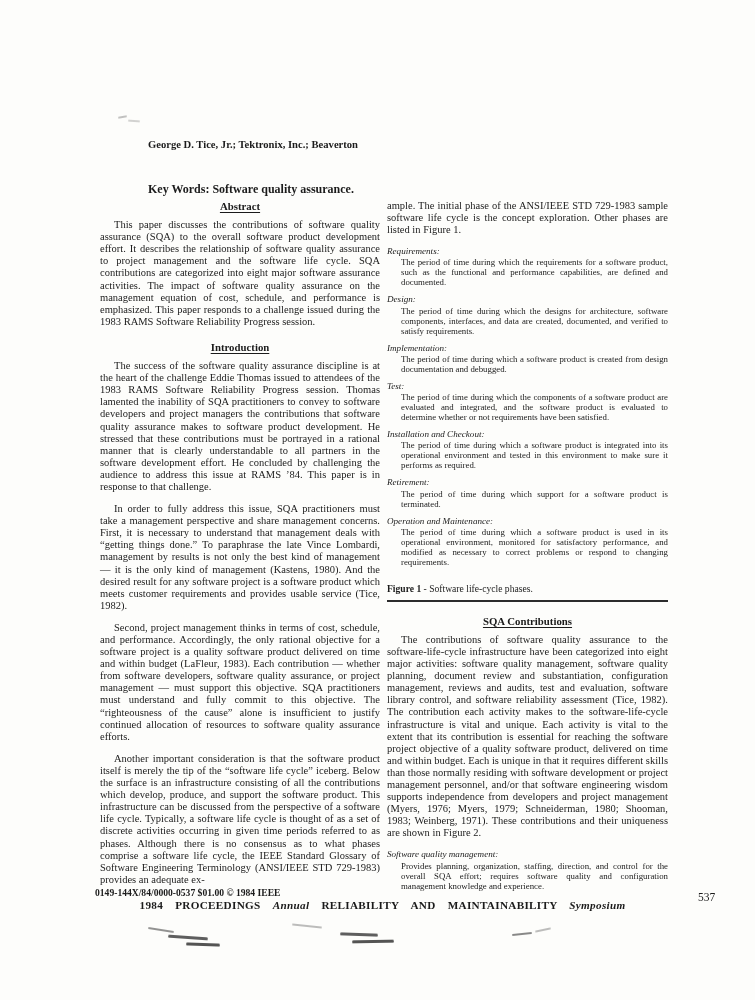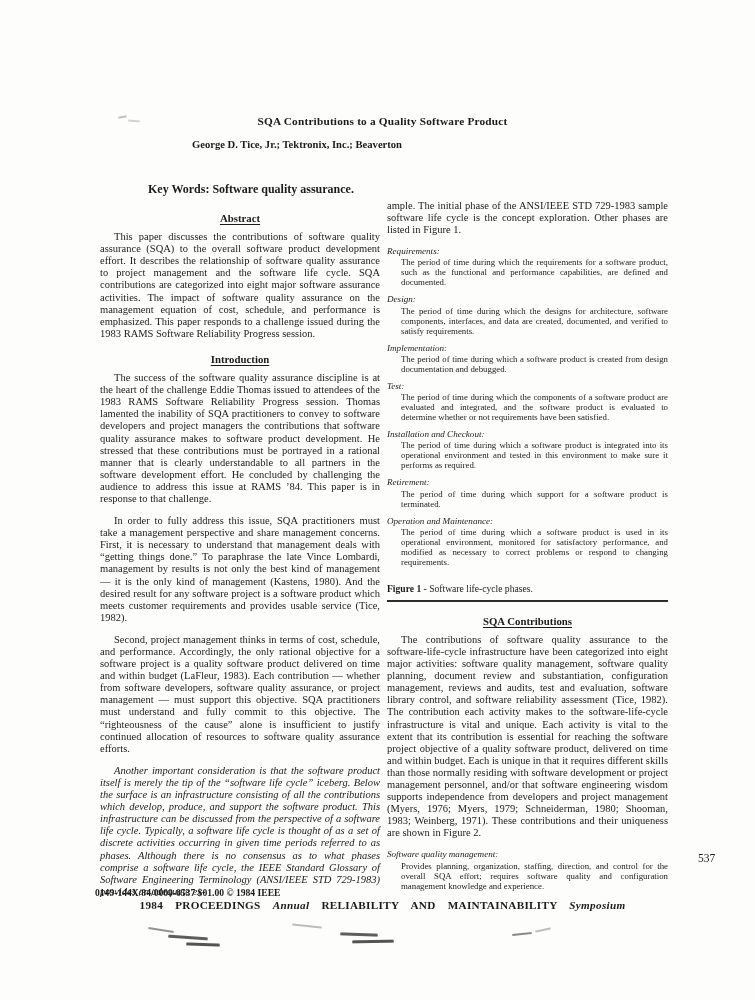--- a/index.html
+++ b/index.html
@@ -9,57 +9,57 @@
     font-family:"Liberation Serif","DejaVu Serif",serif;
     color:#1b1b1b;
     -webkit-font-smoothing:antialiased;
   }
   .doc-title{
     position:absolute;top:115px;left:95px;width:575px;
     text-align:center;font-weight:bold;font-size:11.3px;letter-spacing:.2px;
   }
   .author-line{
     position:absolute;top:139px;left:148px;
-    font-weight:bold;font-size:10.6px;margin-left:44px;
+    font-weight:bold;font-size:10.6px;
   }
   .keywords-line{
     position:absolute;top:182px;left:148px;
     font-weight:bold;font-size:12px;
   }
   .col{position:absolute;top:200px;font-size:10.5px;line-height:12.1px;}
   .col-left{left:100px;width:280px;}
   .col-right{left:387px;width:281px;}
   .h-section{
     font-weight:bold;text-align:center;font-size:10.8px;
     text-decoration:underline;text-underline-offset:2px;
     margin:13px 0 7px 0;
   }
-  .h-first{margin-top:12px;}
+  .h-first{margin-top:0;}
   .para{text-align:justify;text-indent:14px;margin:0 0 10px 0;}
   .para-cont{text-indent:0;}
-  .para:last-child{margin-bottom:0;font-style:italic;}
+  .para:last-child{margin-bottom:0;}
   .phase{margin:4px 0 7px 0;}
   .phase-name{font-style:italic;font-size:9.1px;line-height:10.2px;}
   .phase-desc{
     font-size:8.8px;line-height:10px;margin:1px 0 0 14px;text-align:justify;
   }
   .fig-caption{margin:16px 0 5px 0;font-size:9.6px;}
   .fig-caption b{font-weight:bold;}
   .col-rule{border:none;border-top:2px solid #2c2c2c;margin:3px 0 5px 0;}
   .footer-copyright{
     position:absolute;top:887px;left:95px;width:575px;
     font-weight:600;font-size:9.6px;
   }
   .footer-proceedings{
     position:absolute;top:899px;left:95px;width:575px;text-align:center;
     font-weight:bold;font-size:11.2px;word-spacing:9px;letter-spacing:.3px;
   }
   .footer-proceedings .it{font-style:italic;}
   .page-number{
-    position:absolute;top:852px;left:698px;font-size:11.5px;
+    position:absolute;top:891px;left:698px;font-size:11.5px;
   }
   .smudge{position:absolute;background:#2a2a2a;border-radius:2px;filter:blur(.5px);}
   .sm-a{top:116px;left:118px;width:9px;height:2px;opacity:.28;transform:rotate(-10deg);}
   .sm-a2{top:120px;left:128px;width:12px;height:2px;opacity:.2;transform:rotate(4deg);}
   .sm-b1{top:929px;left:148px;width:26px;height:2px;opacity:.5;transform:rotate(9deg);}
   .sm-b2{top:936px;left:168px;width:40px;height:3px;opacity:.75;transform:rotate(4deg);}
   .sm-b3{top:943px;left:186px;width:34px;height:3px;opacity:.8;transform:rotate(2deg);}
   .sm-c1{top:925px;left:292px;width:30px;height:2px;opacity:.3;transform:rotate(6deg);}
   .sm-c2{top:933px;left:340px;width:38px;height:3px;opacity:.75;transform:rotate(2deg);}
   .sm-c3{top:940px;left:352px;width:42px;height:3px;opacity:.8;transform:rotate(-1deg);}
@@ -67,21 +67,20 @@
   .sm-d2{top:929px;left:535px;width:16px;height:2px;opacity:.3;transform:rotate(-12deg);}
 </style>
 </head>
 <body>
 
 <div class="page">
 
   <div class="smudge sm-a"></div>
   <div class="smudge sm-a2"></div>
 
-  <div class="doc-title">SQA Contributions to a Quality Software Product</div>
   <div class="author-line">George D. Tice, Jr.; Tektronix, Inc.; Beaverton</div>
   <div class="keywords-line">Key Words:  Software quality assurance.</div>
 
   <div class="col col-left">
     <div class="h-section h-first">Abstract</div>
     <p class="para">This paper discusses the contributions of software quality assurance (SQA) to the overall software product development effort. It describes the relationship of software quality assurance to project management and the software life cycle. SQA contributions are categorized into eight major software assurance activities. The impact of software quality assurance on the management equation of cost, schedule, and performance is emphasized. This paper responds to a challenge issued during the 1983 RAMS Software Reliability Progress session.</p>
 
     <div class="h-section">Introduction</div>
     <p class="para">The success of the software quality assurance discipline is at the heart of the challenge Eddie Thomas issued to attendees of the 1983 RAMS Software Reliability Progress session. Thomas lamented the inability of SQA practitioners to convey to software developers and project managers the contributions that software quality assurance makes to software product development. He stressed that these contributions must be portrayed in a rational manner that is clearly understandable to all partners in the software development effort. He concluded by challenging the audience to address this issue at RAMS ’84. This paper is in response to that challenge.</p>
 

